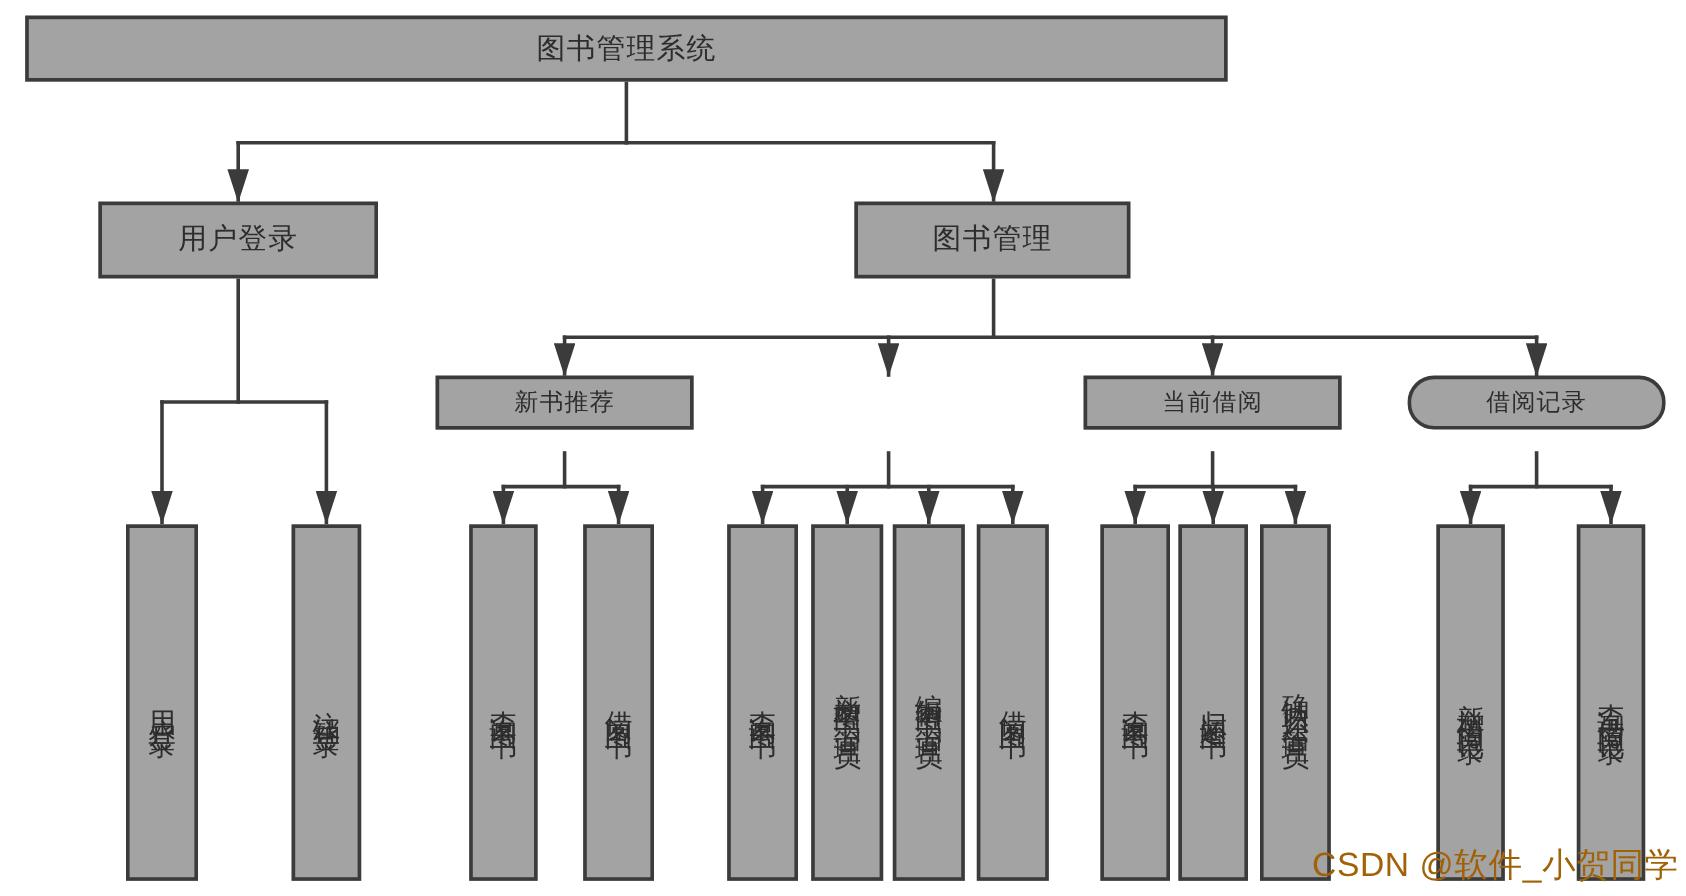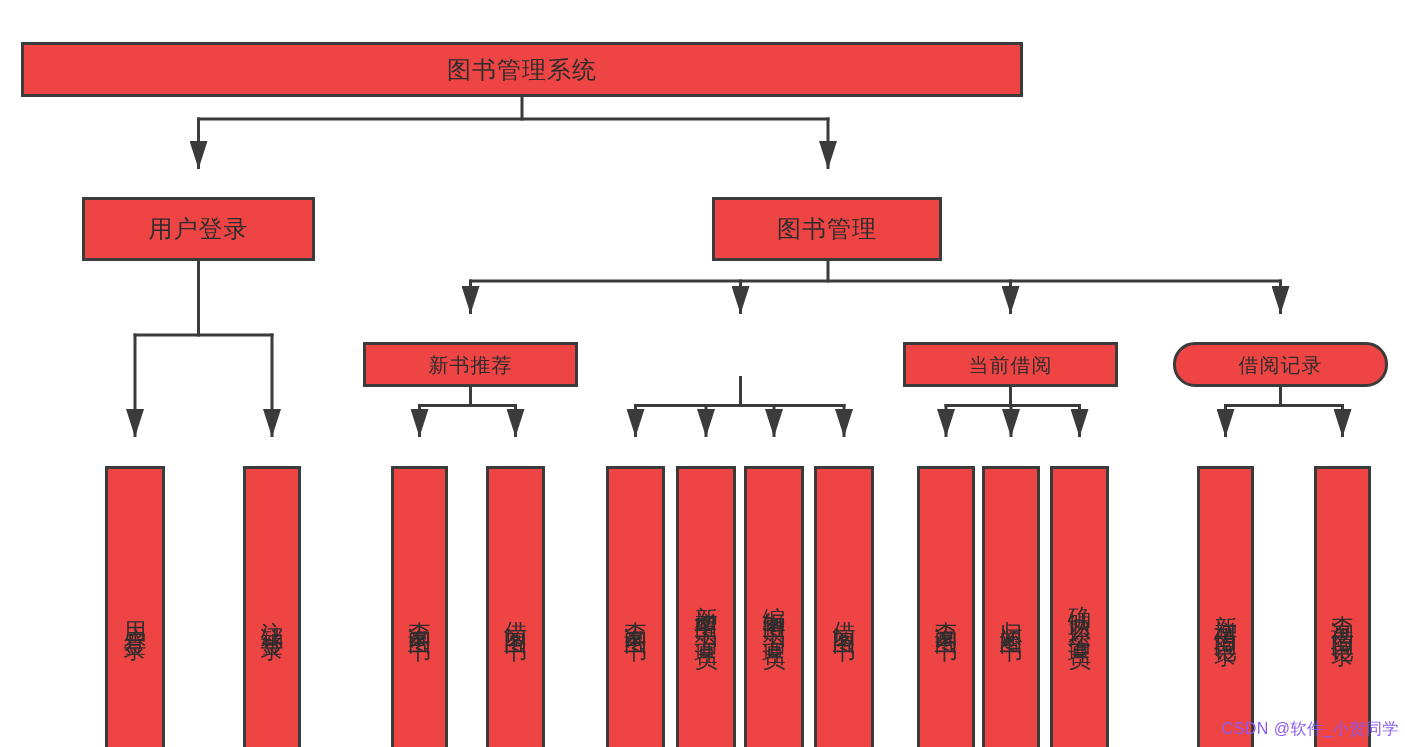--- a/index.html
+++ b/index.html
@@ -16,30 +16,29 @@
 
   .wires {
     position: absolute;
     left: 0; top: 0;
     width: 1405px; height: 747px;
   }
 
   .node {
     position: absolute;
     border: 3px solid #3b3b3b;
-    background: #ef4444;
+    background: #a3a3a3;
     color: #2d2d2d;
     display: flex;
     align-items: center;
     justify-content: center;
     font-size: 24px;
     letter-spacing: 1px;
     line-height: 1;
     white-space: nowrap;
-    margin-top: 29px;
   }
 
   .lvl1 { left: 21px; top: 13px; width: 1002px; height: 55px; }
   .lvl2 { top: 168px; height: 64px; }
   .lvl3 { top: 313px; height: 45px; width: 215px; font-size: 20px; }
 
   .leaf {
     top: 437px;
     height: 297px;
     writing-mode: vertical-rl;
@@ -47,22 +46,22 @@
     font-size: 23px;
     letter-spacing: 6px;
     white-space: normal;
     line-height: 1;
   }
 
   .watermark {
     position: absolute;
     right: 6px;
     bottom: 7px;
-    font-size: 16px;
-    color: #8b5cf6;
+    font-size: 28px;
+    color: #a16207;
     letter-spacing: 0.5px;
     z-index: 6;
   }
 </style>
 </head>
 <body>
 
 <div class="stage">
 
   <svg class="wires" viewBox="0 0 1405 747" xmlns="http://www.w3.org/2000/svg">

